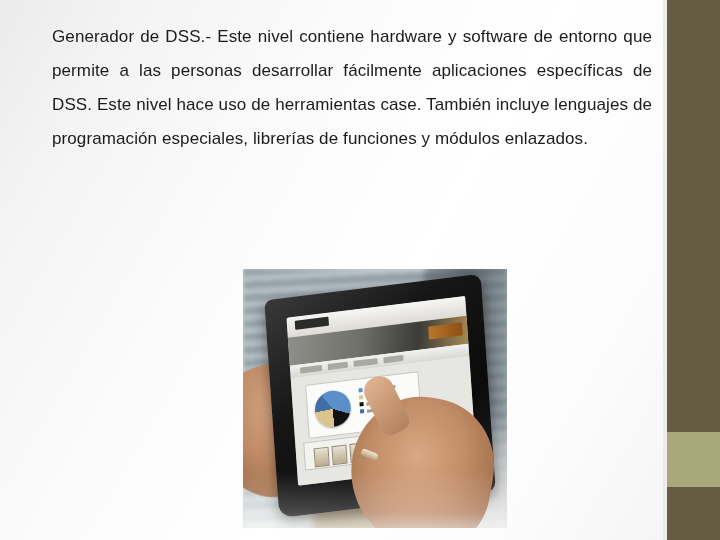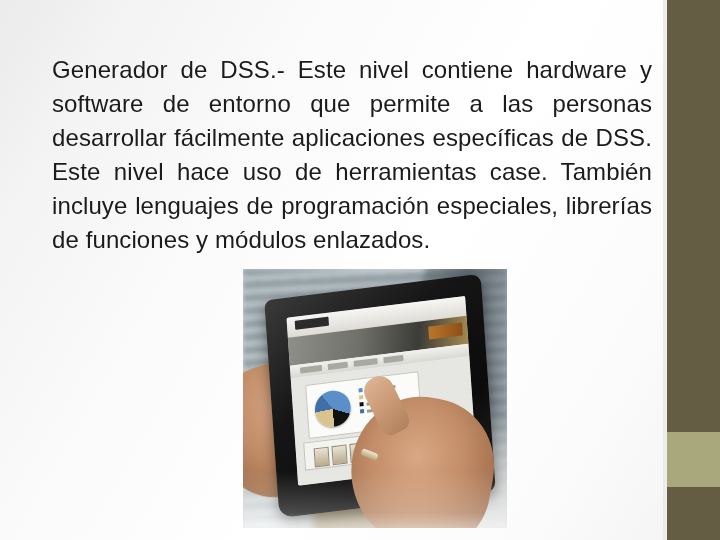--- a/index.html
+++ b/index.html
@@ -45,23 +45,23 @@
     top: 0;
     width: 4px;
     height: 540px;
     background: linear-gradient(to right, #e9e9e9, #efefef);
   }
 
   
   #body-text {
     position: absolute;
     left: 52px;
-    top: 53px;
+    top: 20px;
     width: 600px;
-    font-size: 24px;
+    font-size: 17px;
     line-height: 34px;
     color: #1b1b1b;
     text-align: justify;
     text-justify: inter-word;
     letter-spacing: 0.1px;
     white-space: pre-wrap;
   }
 
   
   #photo {

